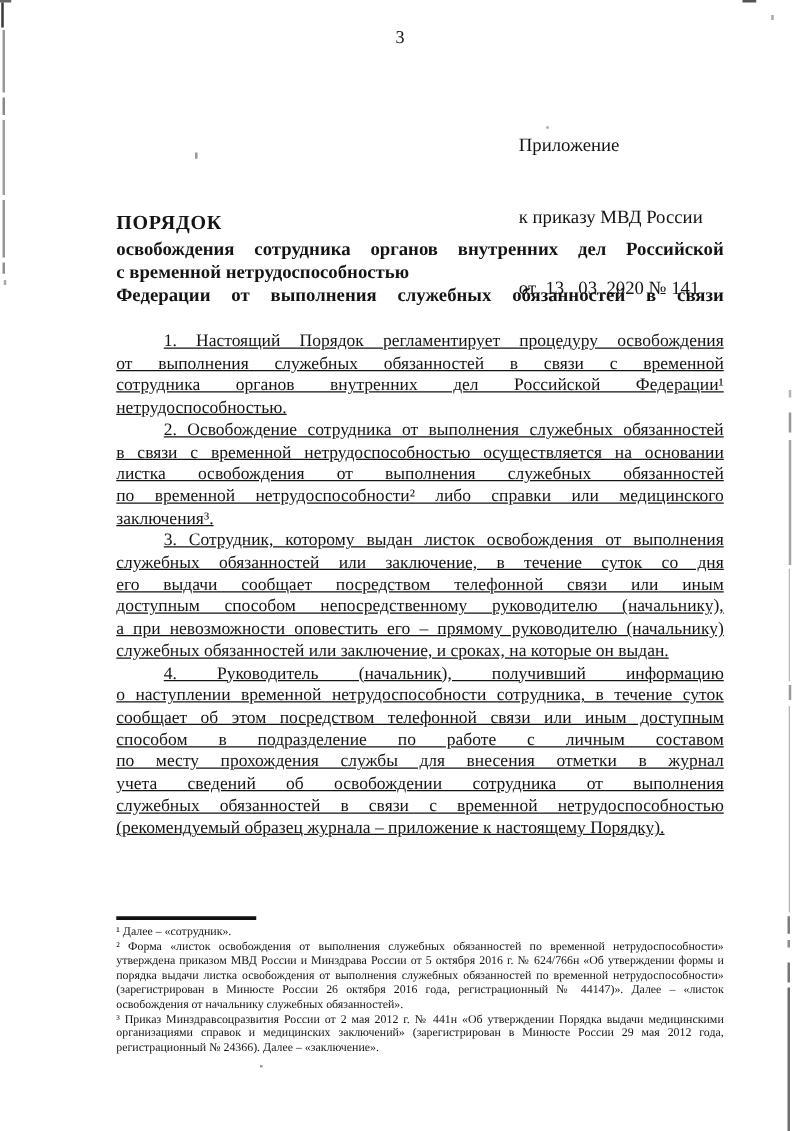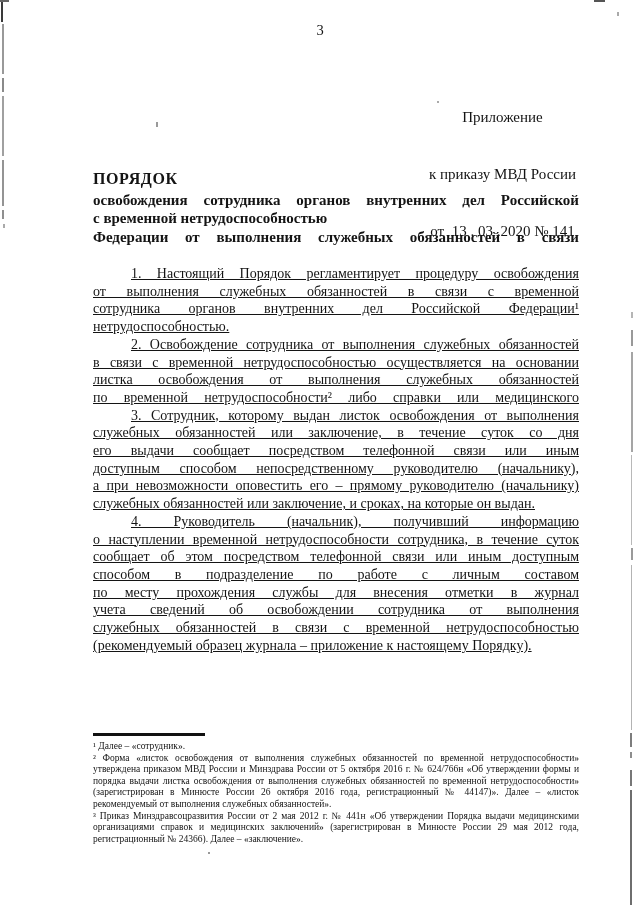--- a/index.html
+++ b/index.html
@@ -14,21 +14,21 @@
     width: 640px; height: 905px;
     background: #ffffff;
     overflow: hidden;
   }
   .page-number {
     position: absolute; top: 22px; left: 0; width: 640px;
     text-align: center; font-size: 14.5px;
   }
   .appendix {
     position: absolute; top: 70px; left: 415px; width: 175px;
-    font-size: 15px; line-height: 19px; white-space: pre; text-align: center;
+    font-size: 15px; line-height: 19px; white-space: pre;
   }
   .heading {
     position: absolute; top: 168px; left: 93px; width: 486px;
     font-weight: bold;
   }
   .title {
     font-size: 16px; line-height: 21px;
     letter-spacing: 0.6px; margin-bottom: 2px;
   }
   .sub { font-size: 15px; line-height: 18.4px; }
@@ -78,20 +78,21 @@
       <div class="line j first">1. Настоящий Порядок регламентирует процедуру освобождения</div>
       <div class="line j">от выполнения служебных обязанностей в связи с временной</div>
       <div class="line j">сотрудника органов внутренних дел Российской Федерации¹</div>
       <div class="line">нетрудоспособностью.</div>
     </div>
     <div>
       <div class="line j first">2. Освобождение сотрудника от выполнения служебных обязанностей</div>
       <div class="line j">в связи с временной нетрудоспособностью осуществляется на основании</div>
       <div class="line j">листка освобождения от выполнения служебных обязанностей</div>
       <div class="line j">по временной нетрудоспособности² либо справки или медицинского</div>
+      <div class="line">заключения³.</div>
     </div>
     <div>
       <div class="line j first">3. Сотрудник, которому выдан листок освобождения от выполнения</div>
       <div class="line j">служебных обязанностей или заключение, в течение суток со дня</div>
       <div class="line j">его выдачи сообщает посредством телефонной связи или иным</div>
       <div class="line j">доступным способом непосредственному руководителю (начальнику),</div>
       <div class="line j">а при невозможности оповестить его – прямому руководителю (начальнику)</div>
       <div class="line">служебных обязанностей или заключение, и сроках, на которые он выдан.</div>
     </div>
     <div>
@@ -110,21 +111,21 @@
 
   <div class="footnotes">
     <div>
       <div class="line">¹ Далее – «сотрудник».</div>
     </div>
     <div>
       <div class="line j">² Форма «листок освобождения от выполнения служебных обязанностей по временной нетрудоспособности»</div>
       <div class="line j">утверждена приказом МВД России и Минздрава России от 5 октября 2016 г. № 624/766н «Об утверждении формы и</div>
       <div class="line j">порядка выдачи листка освобождения от выполнения служебных обязанностей по временной нетрудоспособности»</div>
       <div class="line j">(зарегистрирован в Минюсте России 26 октября 2016 года, регистрационный № 44147)». Далее – «листок</div>
-      <div class="line">рекомендуемый от выполнения служебных обязанностей».</div>
+      <div class="line">освобождения от начальнику служебных обязанностей».</div>
     </div>
     <div>
       <div class="line j">³ Приказ Минздравсоцразвития России от 2 мая 2012 г. № 441н «Об утверждении Порядка выдачи медицинскими</div>
       <div class="line j">организациями справок и медицинских заключений» (зарегистрирован в Минюсте России 29 мая 2012 года,</div>
       <div class="line">регистрационный № 24366). Далее – «заключение».</div>
     </div>
   </div>
 
   <div class="art" style="left:0;top:1;width:9px;height:2px;background:#666;"></div>
   <div class="art" style="left:1px;top:2px;width:2px;height:20px;background:#3a3a3a;"></div>

